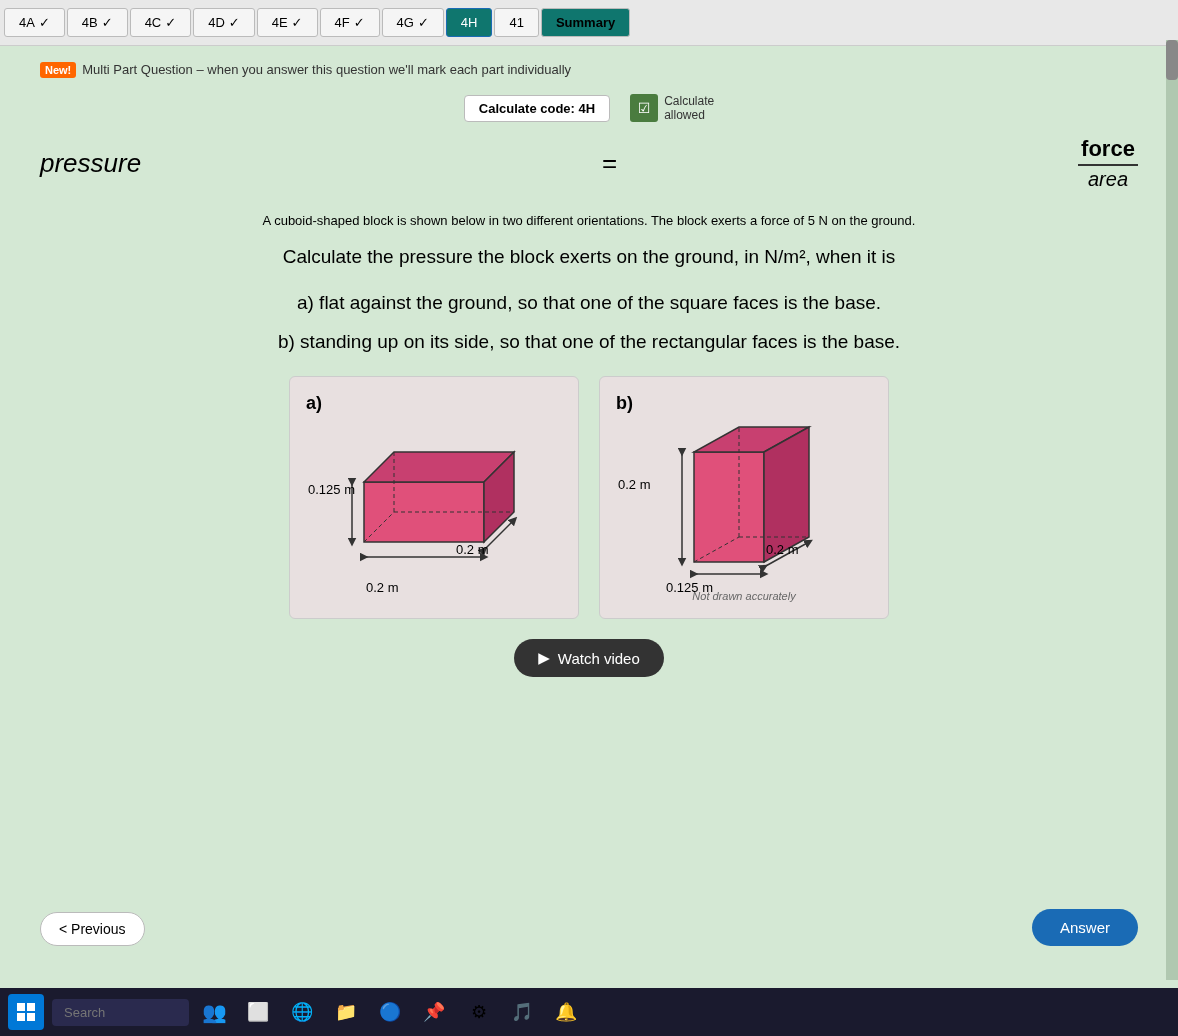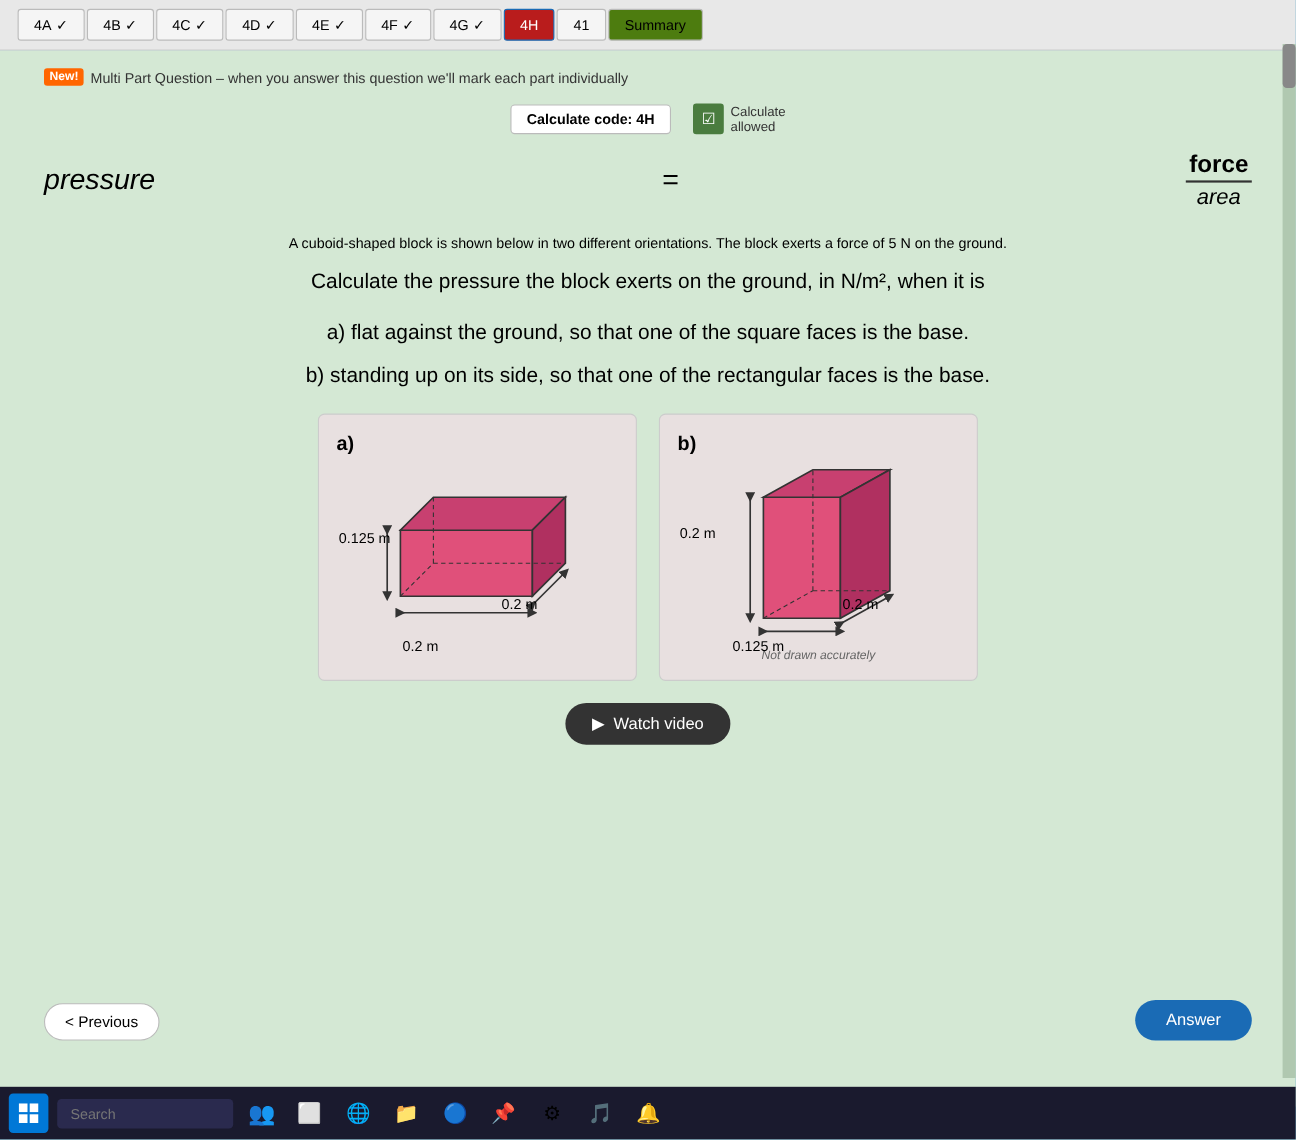--- a/index.html
+++ b/index.html
@@ -6,58 +6,58 @@
     body {
       font-family: Arial, sans-serif;
       background: #6aabce;
       width: 1178px;
       height: 1036px;
       overflow: hidden;
       position: relative;
     }
     .top-bar {
       background: #e8e8e8;
-      padding: 8px 16px;
+      padding: 8px 4px;
       display: flex;
       align-items: center;
       gap: 0;
       border-bottom: 1px solid #ccc;
     }
     .tab {
       padding: 6px 14px;
       border: 1px solid #bbb;
       background: #f5f5f5;
       font-size: 13px;
       cursor: pointer;
       display: flex;
       align-items: center;
       gap: 4px;
       border-radius: 3px;
       margin-right: 2px;
     }
     .tab.active {
-      background: #b91c1c;
+      background: #0f766e;
       color: white;
       border-color: #1a6bb5;
     }
     .tab-41 {
       background: #f5f5f5;
       padding: 6px 14px;
       border: 1px solid #bbb;
       font-size: 13px;
       border-radius: 3px;
       margin-right: 2px;
     }
     .tab-summary {
       padding: 6px 14px;
-      background: #4d7c0f;
+      background: #0f766e;
       border: 1px solid #bbb;
       font-size: 13px;
       border-radius: 3px;
-      font-weight: normal;
+      font-weight: bold;
     }
     .main-content {
       background: #d4e8d4;
       margin: 0;
       padding: 16px 40px;
       min-height: 960px;
       position: relative;
     }
     .new-badge {
       background: #ff6600;
@@ -66,21 +66,21 @@
       font-weight: bold;
       padding: 2px 5px;
       border-radius: 3px;
       margin-right: 6px;
     }
     .multi-part-notice {
       font-size: 13px;
       color: #333;
       margin-bottom: 16px;
       display: flex;
-      align-items: center;
+      align-items: flex-start;
     }
     .bookwork-row {
       display: flex;
       align-items: center;
       justify-content: center;
       gap: 20px;
       margin-bottom: 14px;
     }
     .bookwork-code {
       background: white;
@@ -238,21 +238,21 @@
       cursor: pointer;
       font-size: 18px;
     }
     .search-bar {
       background: #2a2a4e;
       border: none;
       border-radius: 4px;
       color: white;
       padding: 6px 12px;
       font-size: 13px;
-      width: 160px;
+      width: 137px;
     }
     .scrollbar-right {
       position: absolute;
       right: 0;
       top: 40px;
       width: 12px;
       height: 940px;
       background: #b0c8b0;
     }
     .scrollbar-thumb {

